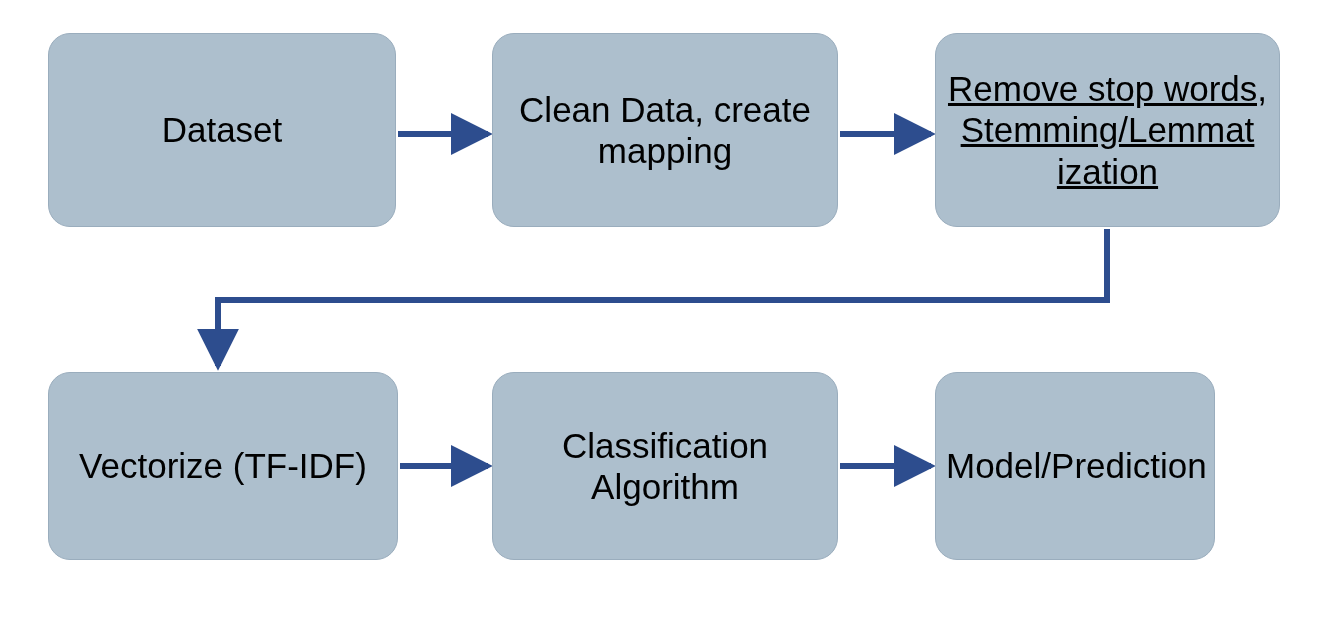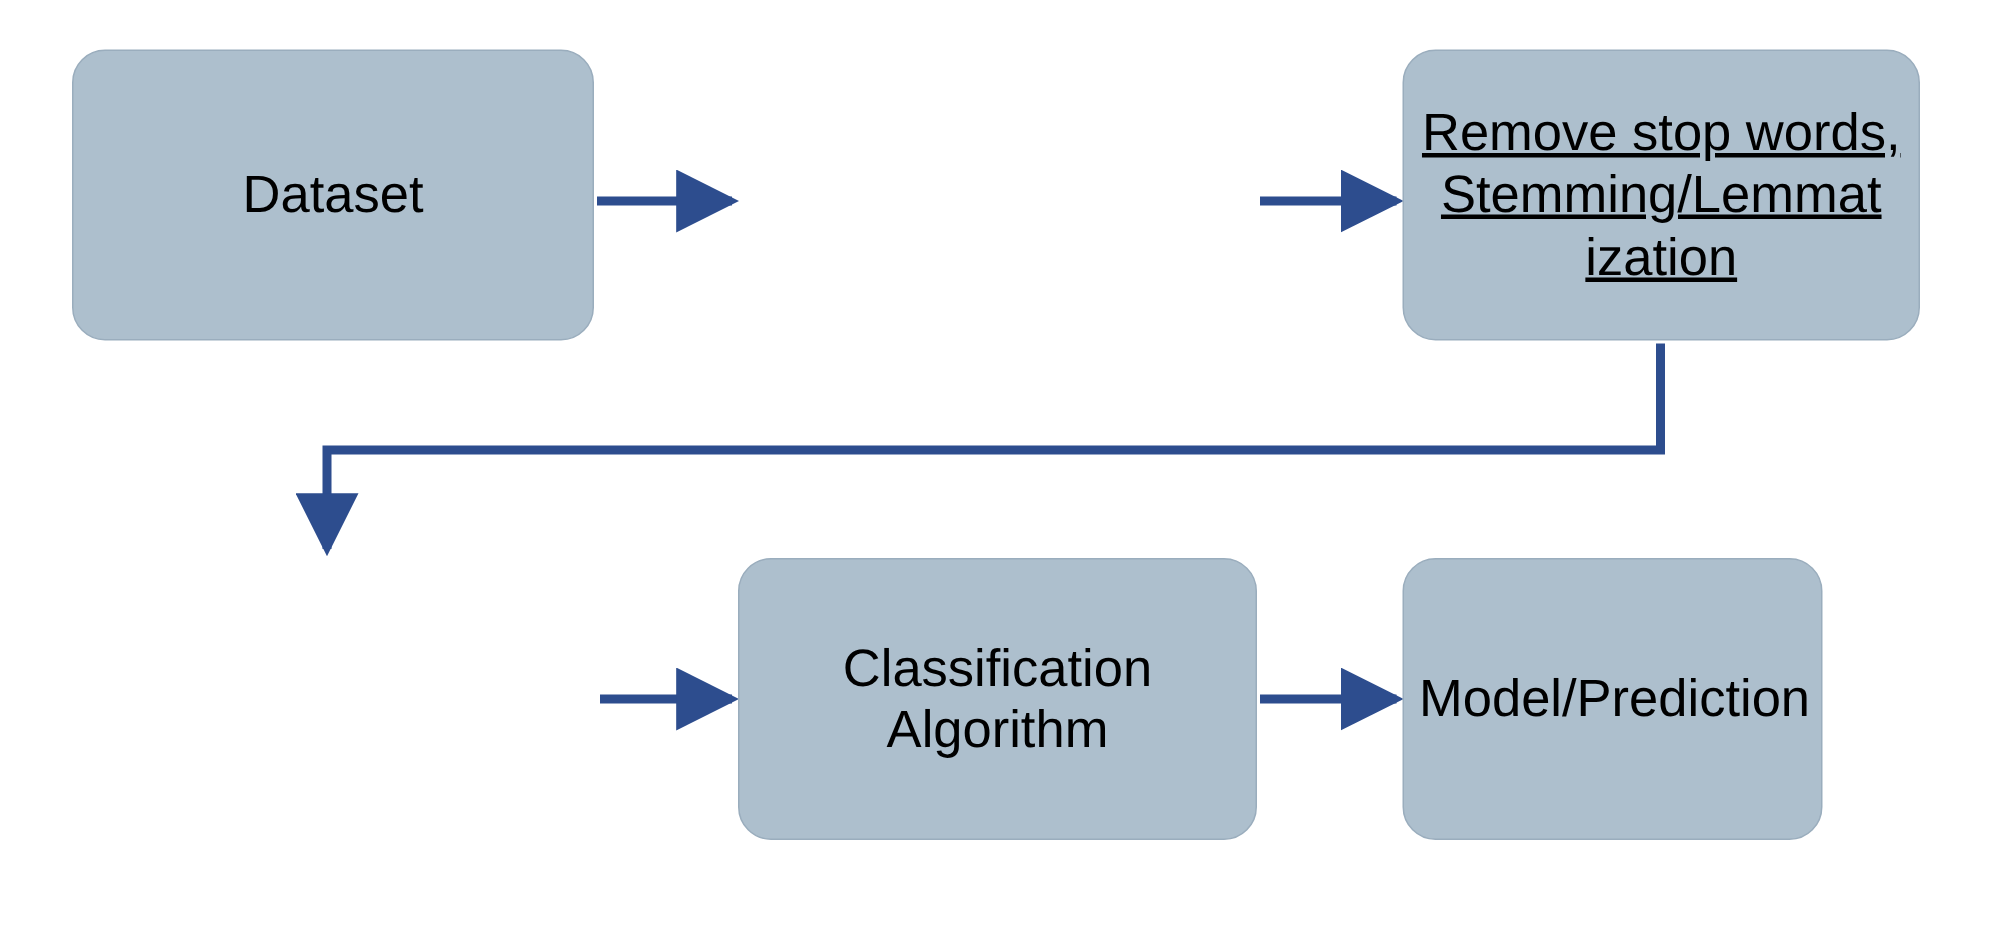--- a/index.html
+++ b/index.html
@@ -86,25 +86,31 @@
 
     <g>
       <line x1="840" y1="466" x2="931" y2="466" stroke="#2d4d8e" stroke-width="6" marker-end="url(#arrowhead)"></line>
     </g>
   </svg>
 
   <div class="node" id="node-dataset">
     <span class="node-label">Dataset</span>
   </div>
 
+  <div class="node" id="node-clean">
+    <span class="node-label">Clean Data, create mapping</span>
+  </div>
 
   <div class="node" id="node-stopwords">
     <span class="node-label">Remove stop words, Stemming/Lemmat ization</span>
   </div>
 
+  <div class="node" id="node-vectorize">
+    <span class="node-label">Vectorize (TF-IDF)</span>
+  </div>
 
   <div class="node" id="node-classification">
     <span class="node-label">Classification Algorithm</span>
   </div>
 
   <div class="node" id="node-model">
     <span class="node-label">Model/Prediction</span>
   </div>
 
 </div>

